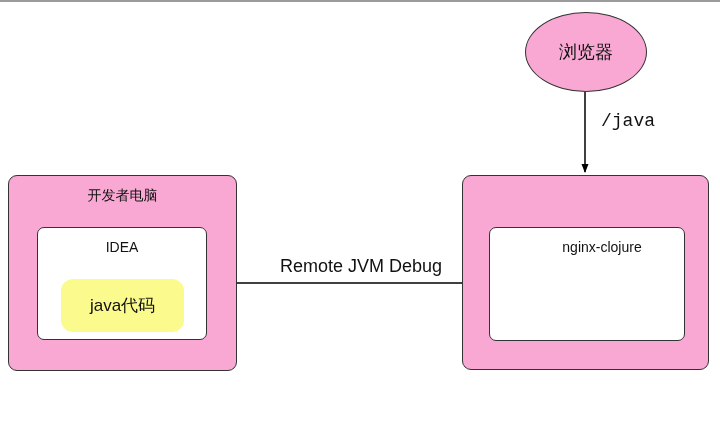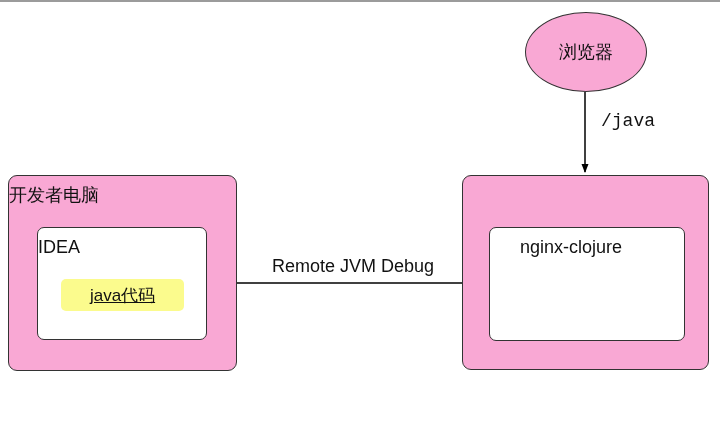--- a/index.html
+++ b/index.html
@@ -37,43 +37,42 @@
     justify-content: center;
     font-size: 18px;
   }
   .outer-box {
     border-radius: 9px;
   }
   .dev-box { left: 8px; top: 175px; width: 229px; height: 196px; }
   .nginx-box { left: 462px; top: 175px; width: 247px; height: 195px; }
   .box-title {
     margin-top: 9px;
-    text-align: left;
-    font-size: 18px;
+    text-align: center;
+    font-size: 14px;
     line-height: 20px;
   }
   .inner-box {
     position: absolute;
     box-sizing: border-box;
     border: 1.5px solid #333333;
     border-radius: 7px;
     background: #ffffff;
   }
   .idea-box { left: 28px; top: 51px; width: 170px; height: 113px; }
   .clojure-box { left: 26px; top: 51px; width: 196px; height: 114px; padding-left: 30px; }
   .chip {
     position: absolute;
     top: 51px;
-    height: 32px;
-    border-radius: 5px;
+    height: 53px;
+    border-radius: 12px;
     display: flex;
     align-items: center;
     justify-content: center;
     font-size: 17px;
-    text-decoration: underline;
   }
   .chip-yellow {
     left: 23px; width: 123px;
     background: #fbfb8d;
   }
   .chip-cyan {
     left: 37px; width: 122px;
     background: #b1f8fb;
   }
   .arrows {
@@ -83,21 +82,21 @@
     pointer-events: none;
   }
   .edge-label {
     position: absolute;
     font-size: 18px;
     white-space: nowrap;
     background: transparent;
   }
   .java-label { left: 601px; top: 111px; font-family: Liberation Mono, monospace; }
   .debug-label {
-    left: 253px; top: 256px;
+    left: 261px; top: 256px;
     width: 200px;
     text-align: center;
   }
 </style>
 </head>
 <body>
 
 <div class="canvas">
 
   <div class="topline"></div>

